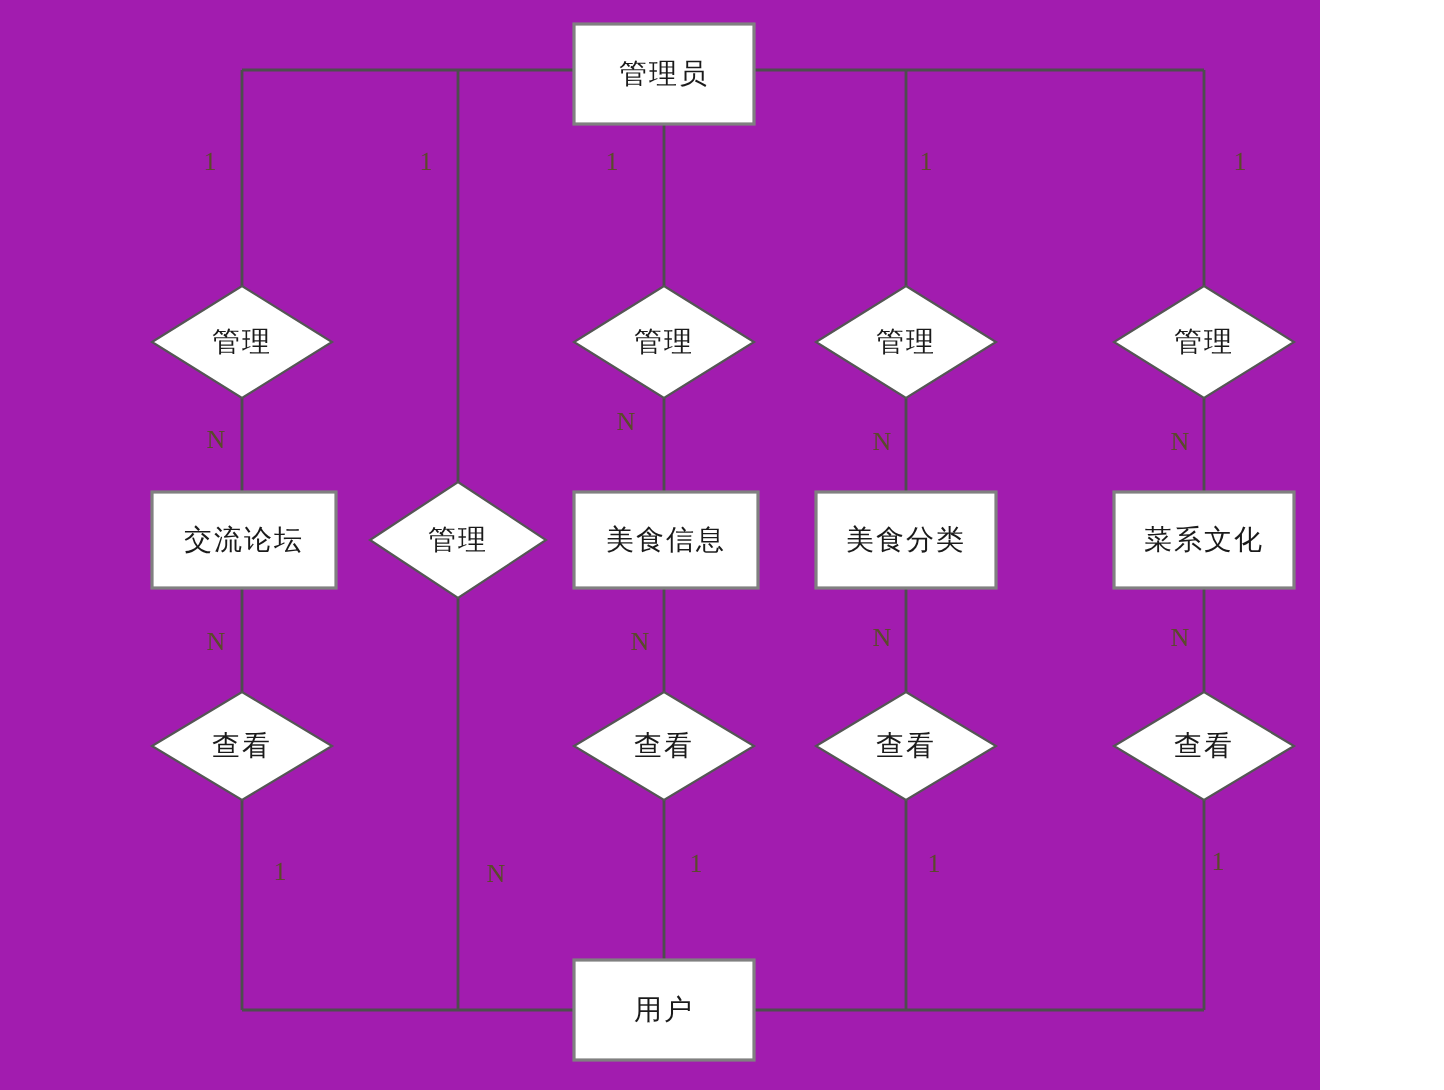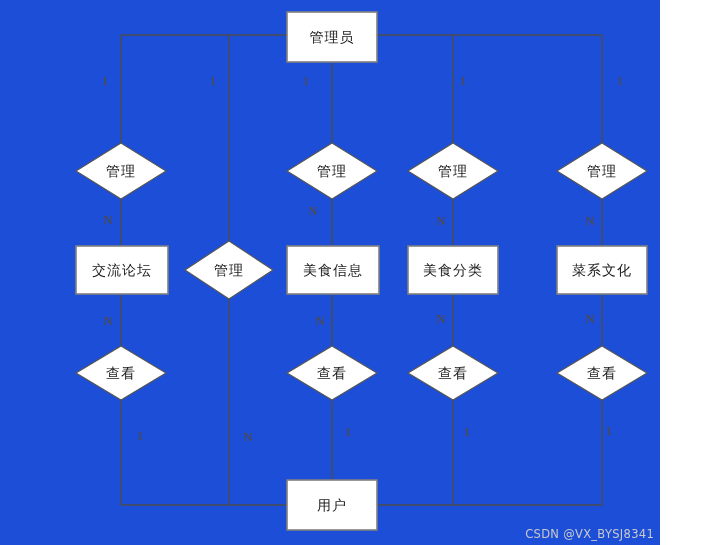--- a/index.html
+++ b/index.html
@@ -7,21 +7,21 @@
     padding: 0;
     background: #ffffff;
   }
   body {
     font-family: "Liberation Sans", "DejaVu Sans", sans-serif;
   }
   #canvas {
     position: relative;
     width: 660px;
     height: 545px;
-    background: #1d4ed8;
+    background: #a21caf;
     overflow: hidden;
   }
   #er-svg {
     position: absolute;
     left: 0;
     top: 0;
     width: 722px;
     height: 545px;
   }
   .conn {
@@ -201,15 +201,14 @@
 
       <text class="card-label" x="140" y="437">1</text>
       <text class="card-label" x="248" y="438">N</text>
       <text class="card-label" x="348" y="433">1</text>
       <text class="card-label" x="467" y="433">1</text>
       <text class="card-label" x="609" y="432">1</text>
     </g>
 
   </svg>
 
-  <div class="watermark">CSDN @VX_BYSJ8341</div>
 
 </div>
 
 </body></html>

